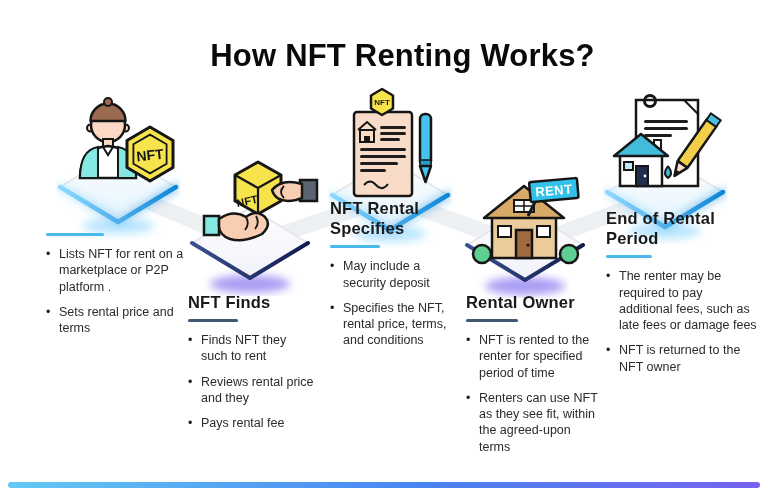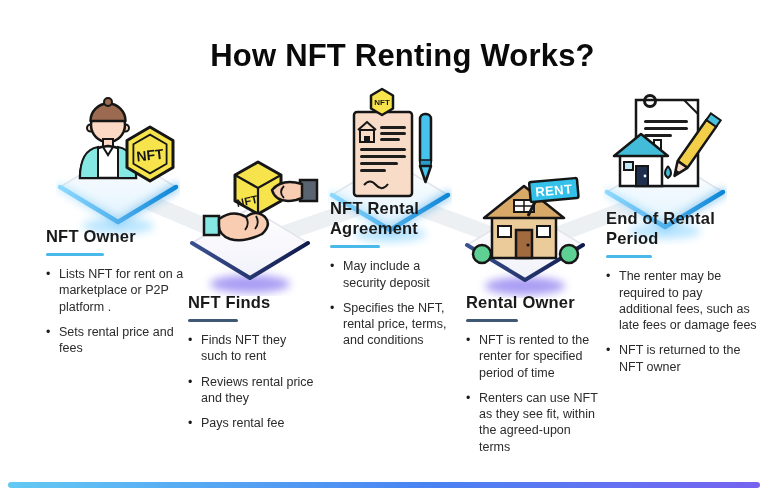--- a/index.html
+++ b/index.html
@@ -187,40 +187,39 @@
     <rect x="44" y="50" width="7" height="10" fill="#ffffff" stroke="#161616" stroke-width="2"></rect>
     <rect x="10" y="64" width="42" height="32" fill="#ffffff" stroke="#161616" stroke-width="2.5"></rect>
     <polygon points="4,66 31,44 58,66" fill="#43bcd9" stroke="#161616" stroke-width="2.5" stroke-linejoin="round"></polygon>
     <rect x="26" y="76" width="12" height="20" fill="#1e2f4f" stroke="#161616" stroke-width="2"></rect>
     <circle cx="35" cy="86" r="1.4" fill="#ffffff"></circle>
     <rect x="14" y="72" width="9" height="8" fill="#bfe7f5" stroke="#161616" stroke-width="2"></rect>
     <path d="M58,76 q6,8 0,12 q-6,-4 0,-12" fill="#43bcd9" stroke="#161616" stroke-width="2"></path>
   </svg>
 
   <div class="t t1">
-    <h3>NFT Owner</h3>
     <div class="rule cyan r1"></div>
     <ul>
       <li>Lists NFT for rent on a marketplace or P2P platform .</li>
-      <li>Sets rental price and fees</li>
+      <li>Sets rental price and terms</li>
     </ul>
   </div>
 
   <div class="t t2">
     <h3>NFT Finds</h3>
     <div class="rule navy r2"></div>
     <ul>
       <li>Finds NFT they such to rent</li>
       <li>Reviews rental price and they</li>
       <li>Pays rental fee</li>
     </ul>
   </div>
 
   <div class="t t3">
-    <h3>NFT Rental Agreement</h3>
+    <h3>NFT Rental Specifies</h3>
     <div class="rule cyan r3"></div>
     <ul>
       <li>May include a security deposit</li>
       <li>Specifies the NFT, rental price, terms, and conditions</li>
     </ul>
   </div>
 
   <div class="t t4">
     <h3>Rental Owner</h3>
     <div class="rule navy r4"></div>

